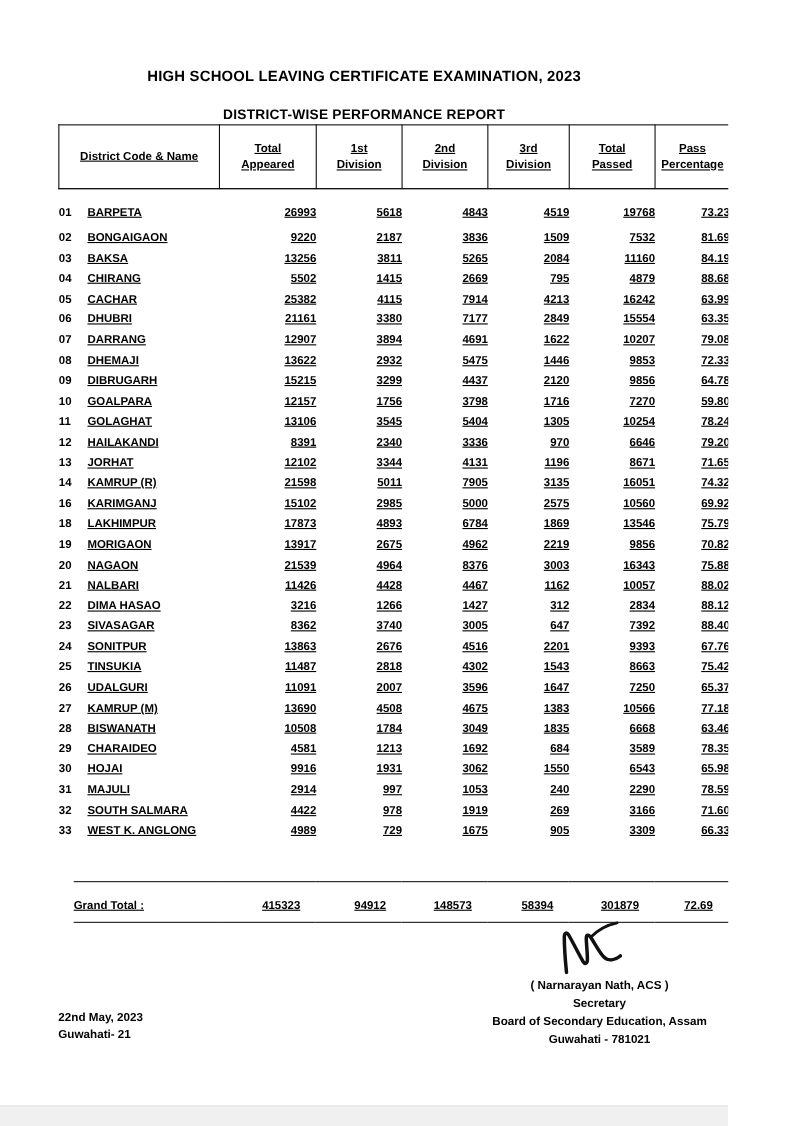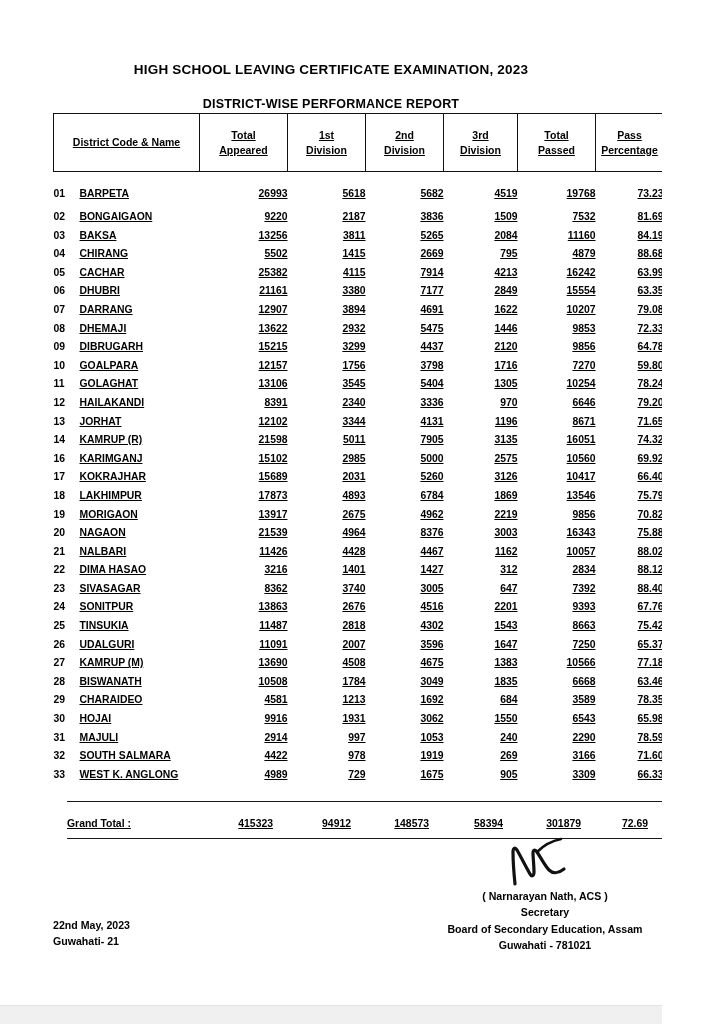--- a/index.html
+++ b/index.html
@@ -228,21 +228,21 @@
             <span>Pass</span><br>
             <span>Percentage</span>
           </th>
         </tr>
       </thead>
       <tbody id="table-body">
           <tr>
             <td class="cell-district"><span class="code">01</span><span>BARPETA</span></td>
             <td class="cell-num">26993</td>
             <td class="cell-num">5618</td>
-            <td class="cell-num">5682</td>
+            <td class="cell-num">4843</td>
             <td class="cell-num">4519</td>
             <td class="cell-num">19768</td>
             <td class="cell-pct">73.23</td>
           </tr>
           <tr>
             <td class="cell-district"><span class="code">02</span><span>BONGAIGAON</span></td>
             <td class="cell-num">9220</td>
             <td class="cell-num">2187</td>
             <td class="cell-num">3836</td>
             <td class="cell-num">1509</td>
@@ -360,29 +360,20 @@
           <tr>
             <td class="cell-district"><span class="code">16</span><span>KARIMGANJ</span></td>
             <td class="cell-num">15102</td>
             <td class="cell-num">2985</td>
             <td class="cell-num">5000</td>
             <td class="cell-num">2575</td>
             <td class="cell-num">10560</td>
             <td class="cell-pct">69.92</td>
           </tr>
           <tr>
-            <td class="cell-district"><span class="code">17</span><span>KOKRAJHAR</span></td>
-            <td class="cell-num">15689</td>
-            <td class="cell-num">2031</td>
-            <td class="cell-num">5260</td>
-            <td class="cell-num">3126</td>
-            <td class="cell-num">10417</td>
-            <td class="cell-pct">66.40</td>
-          </tr>
-          <tr>
             <td class="cell-district"><span class="code">18</span><span>LAKHIMPUR</span></td>
             <td class="cell-num">17873</td>
             <td class="cell-num">4893</td>
             <td class="cell-num">6784</td>
             <td class="cell-num">1869</td>
             <td class="cell-num">13546</td>
             <td class="cell-pct">75.79</td>
           </tr>
           <tr>
             <td class="cell-district"><span class="code">19</span><span>MORIGAON</span></td>
@@ -407,21 +398,21 @@
             <td class="cell-num">11426</td>
             <td class="cell-num">4428</td>
             <td class="cell-num">4467</td>
             <td class="cell-num">1162</td>
             <td class="cell-num">10057</td>
             <td class="cell-pct">88.02</td>
           </tr>
           <tr>
             <td class="cell-district"><span class="code">22</span><span>DIMA HASAO</span></td>
             <td class="cell-num">3216</td>
-            <td class="cell-num">1401</td>
+            <td class="cell-num">1266</td>
             <td class="cell-num">1427</td>
             <td class="cell-num">312</td>
             <td class="cell-num">2834</td>
             <td class="cell-pct">88.12</td>
           </tr>
           <tr>
             <td class="cell-district"><span class="code">23</span><span>SIVASAGAR</span></td>
             <td class="cell-num">8362</td>
             <td class="cell-num">3740</td>
             <td class="cell-num">3005</td>

